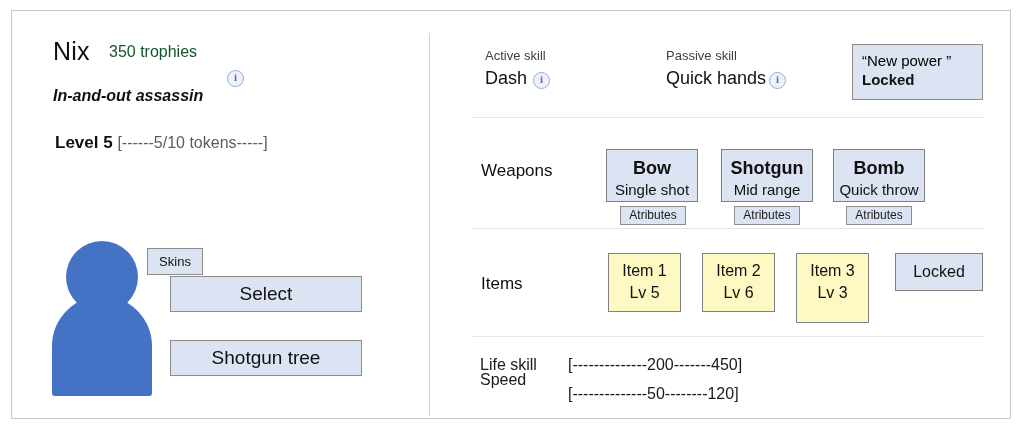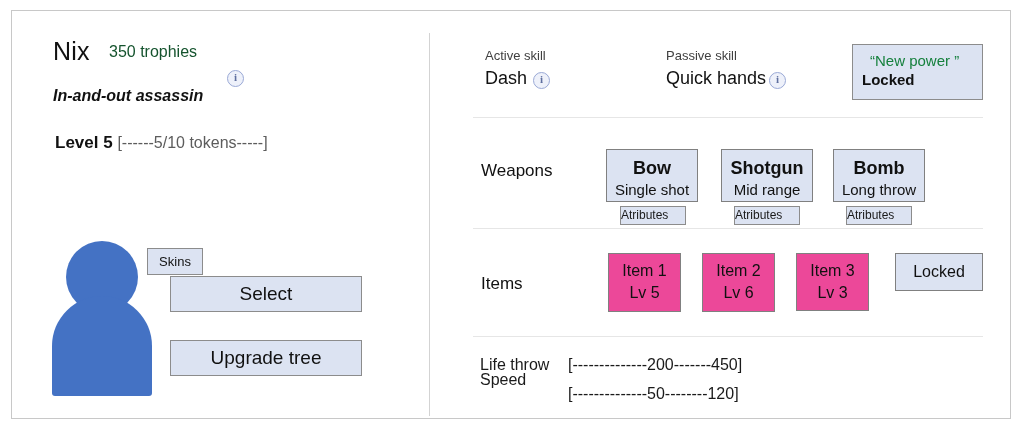--- a/index.html
+++ b/index.html
@@ -208,23 +208,22 @@
     left: 840px;
     top: 33px;
     width: 131px;
     height: 56px;
     text-align: left;
     padding: 6px 0 0 9px;
   }
   #new-power .np-title {
     display: block;
     font-size: 15px;
-    color: #15803d;
+    color: #000000;
     line-height: 19px;
-    margin-left: 8px;
   }
   #new-power .np-status {
     display: block;
     font-size: 15px;
     font-weight: bold;
     color: #111111;
     line-height: 19px;
   }
 
   .row-label {
@@ -255,31 +254,31 @@
     display: block;
     font-size: 15px;
     color: #111111;
     line-height: 20px;
   }
   .attr-btn {
     position: absolute;
     box-sizing: border-box;
     background: #dce3f2;
     border: 1.3px solid #8c8c8c;
-    text-align: left;
+    text-align: center;
     font-size: 12px;
     color: #1a1a1a;
     height: 19px;
     line-height: 17px;
   }
 
   .item-card {
     position: absolute;
     box-sizing: border-box;
-    background: #ec4899;
+    background: #fef9c3;
     border: 1.5px solid #808080;
     text-align: center;
     padding-top: 6px;
   }
   .item-card .i-title {
     display: block;
     font-size: 16px;
     color: #111111;
     line-height: 22px;
   }
@@ -333,21 +332,21 @@
       <span class="tokens">[------5/10 tokens-----]</span>
     </div>
 
     <div id="avatar">
       <div id="avatar-head"></div>
       <div id="avatar-body"></div>
     </div>
 
     <div class="box" id="btn-skins">Skins</div>
     <div class="box" id="btn-select">Select</div>
-    <div class="box" id="btn-upgrade">Upgrade tree</div>
+    <div class="box" id="btn-upgrade">Shotgun tree</div>
 
     <div class="skill-label" id="active-label">Active skill</div>
     <div class="skill-value" id="active-value">Dash</div>
     <div id="active-info">
       <span class="info-icon"></span>
     </div>
 
     <div class="skill-label" id="passive-label">Passive skill</div>
     <div class="skill-value" id="passive-value">Quick hands</div>
     <div id="passive-info">
@@ -368,39 +367,39 @@
     <div class="attr-btn" id="weapon-attr-0" style="left:608px; top:195px; width:66px;">Atributes</div>
 
     <div class="card" id="weapon-1" style="left:709px; top:138px; width:92px; height:53px;">
       <span class="c-title">Shotgun</span>
       <span class="c-sub">Mid range</span>
     </div>
     <div class="attr-btn" id="weapon-attr-1" style="left:722px; top:195px; width:66px;">Atributes</div>
 
     <div class="card" id="weapon-2" style="left:821px; top:138px; width:92px; height:53px;">
       <span class="c-title">Bomb</span>
-      <span class="c-sub">Long throw</span>
+      <span class="c-sub">Quick throw</span>
     </div>
     <div class="attr-btn" id="weapon-attr-2" style="left:834px; top:195px; width:66px;">Atributes</div>
 
     <div class="row-label" id="items-label">Items</div>
 
     <div class="item-card" id="item-0" style="left:596px; top:242px; width:73px; height:59px;">
       <span class="i-title">Item 1</span>
       <span class="i-lv">Lv 5</span>
     </div>
     <div class="item-card" id="item-1" style="left:690px; top:242px; width:73px; height:59px;">
       <span class="i-title">Item 2</span>
       <span class="i-lv">Lv 6</span>
     </div>
-    <div class="item-card" id="item-2" style="left:784px; top:242px; width:73px; height:58px;">
+    <div class="item-card" id="item-2" style="left:784px; top:242px; width:73px; height:70px;">
       <span class="i-title">Item 3</span>
       <span class="i-lv">Lv 3</span>
     </div>
     <div id="item-locked">Locked</div>
 
-    <div class="stat-name" id="stat1-name">Life throw</div>
+    <div class="stat-name" id="stat1-name">Life skill</div>
     <div class="stat-value" id="stat1-value">[--------------200-------450]</div>
     <div class="stat-name" id="stat2-name">Speed</div>
     <div class="stat-value" id="stat2-value">[--------------50--------120]</div>
 
   </div>
 </div>
 
 </body></html>

